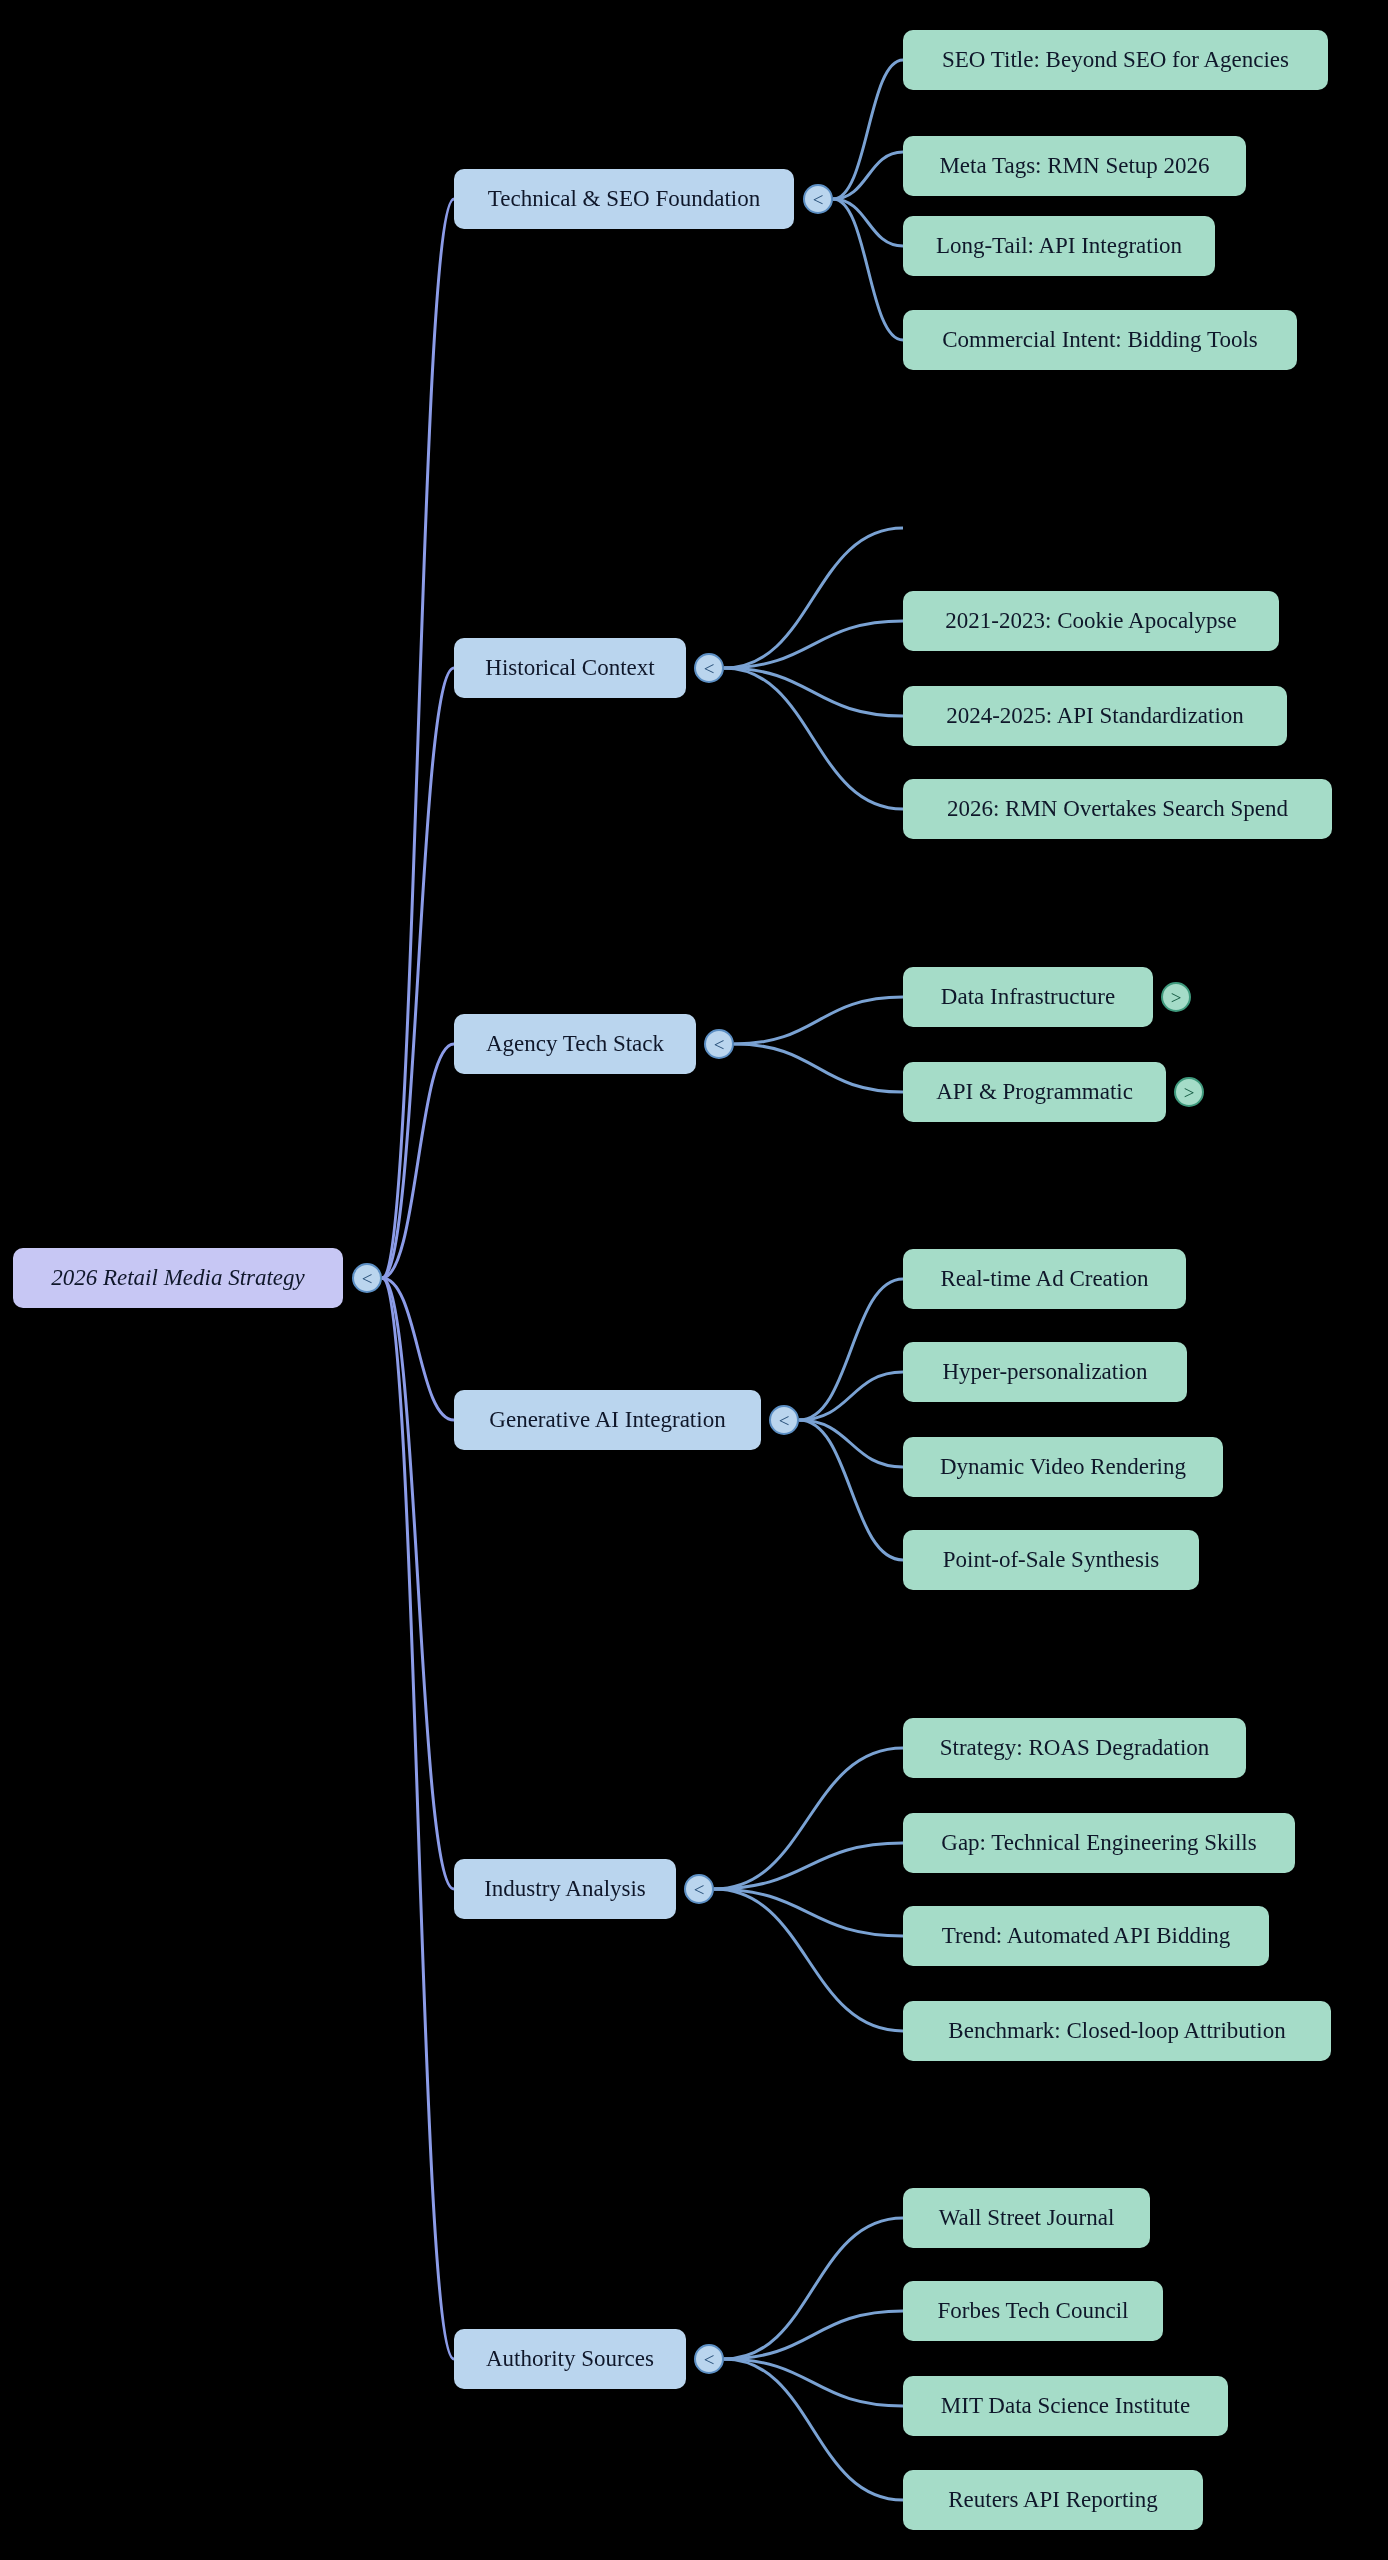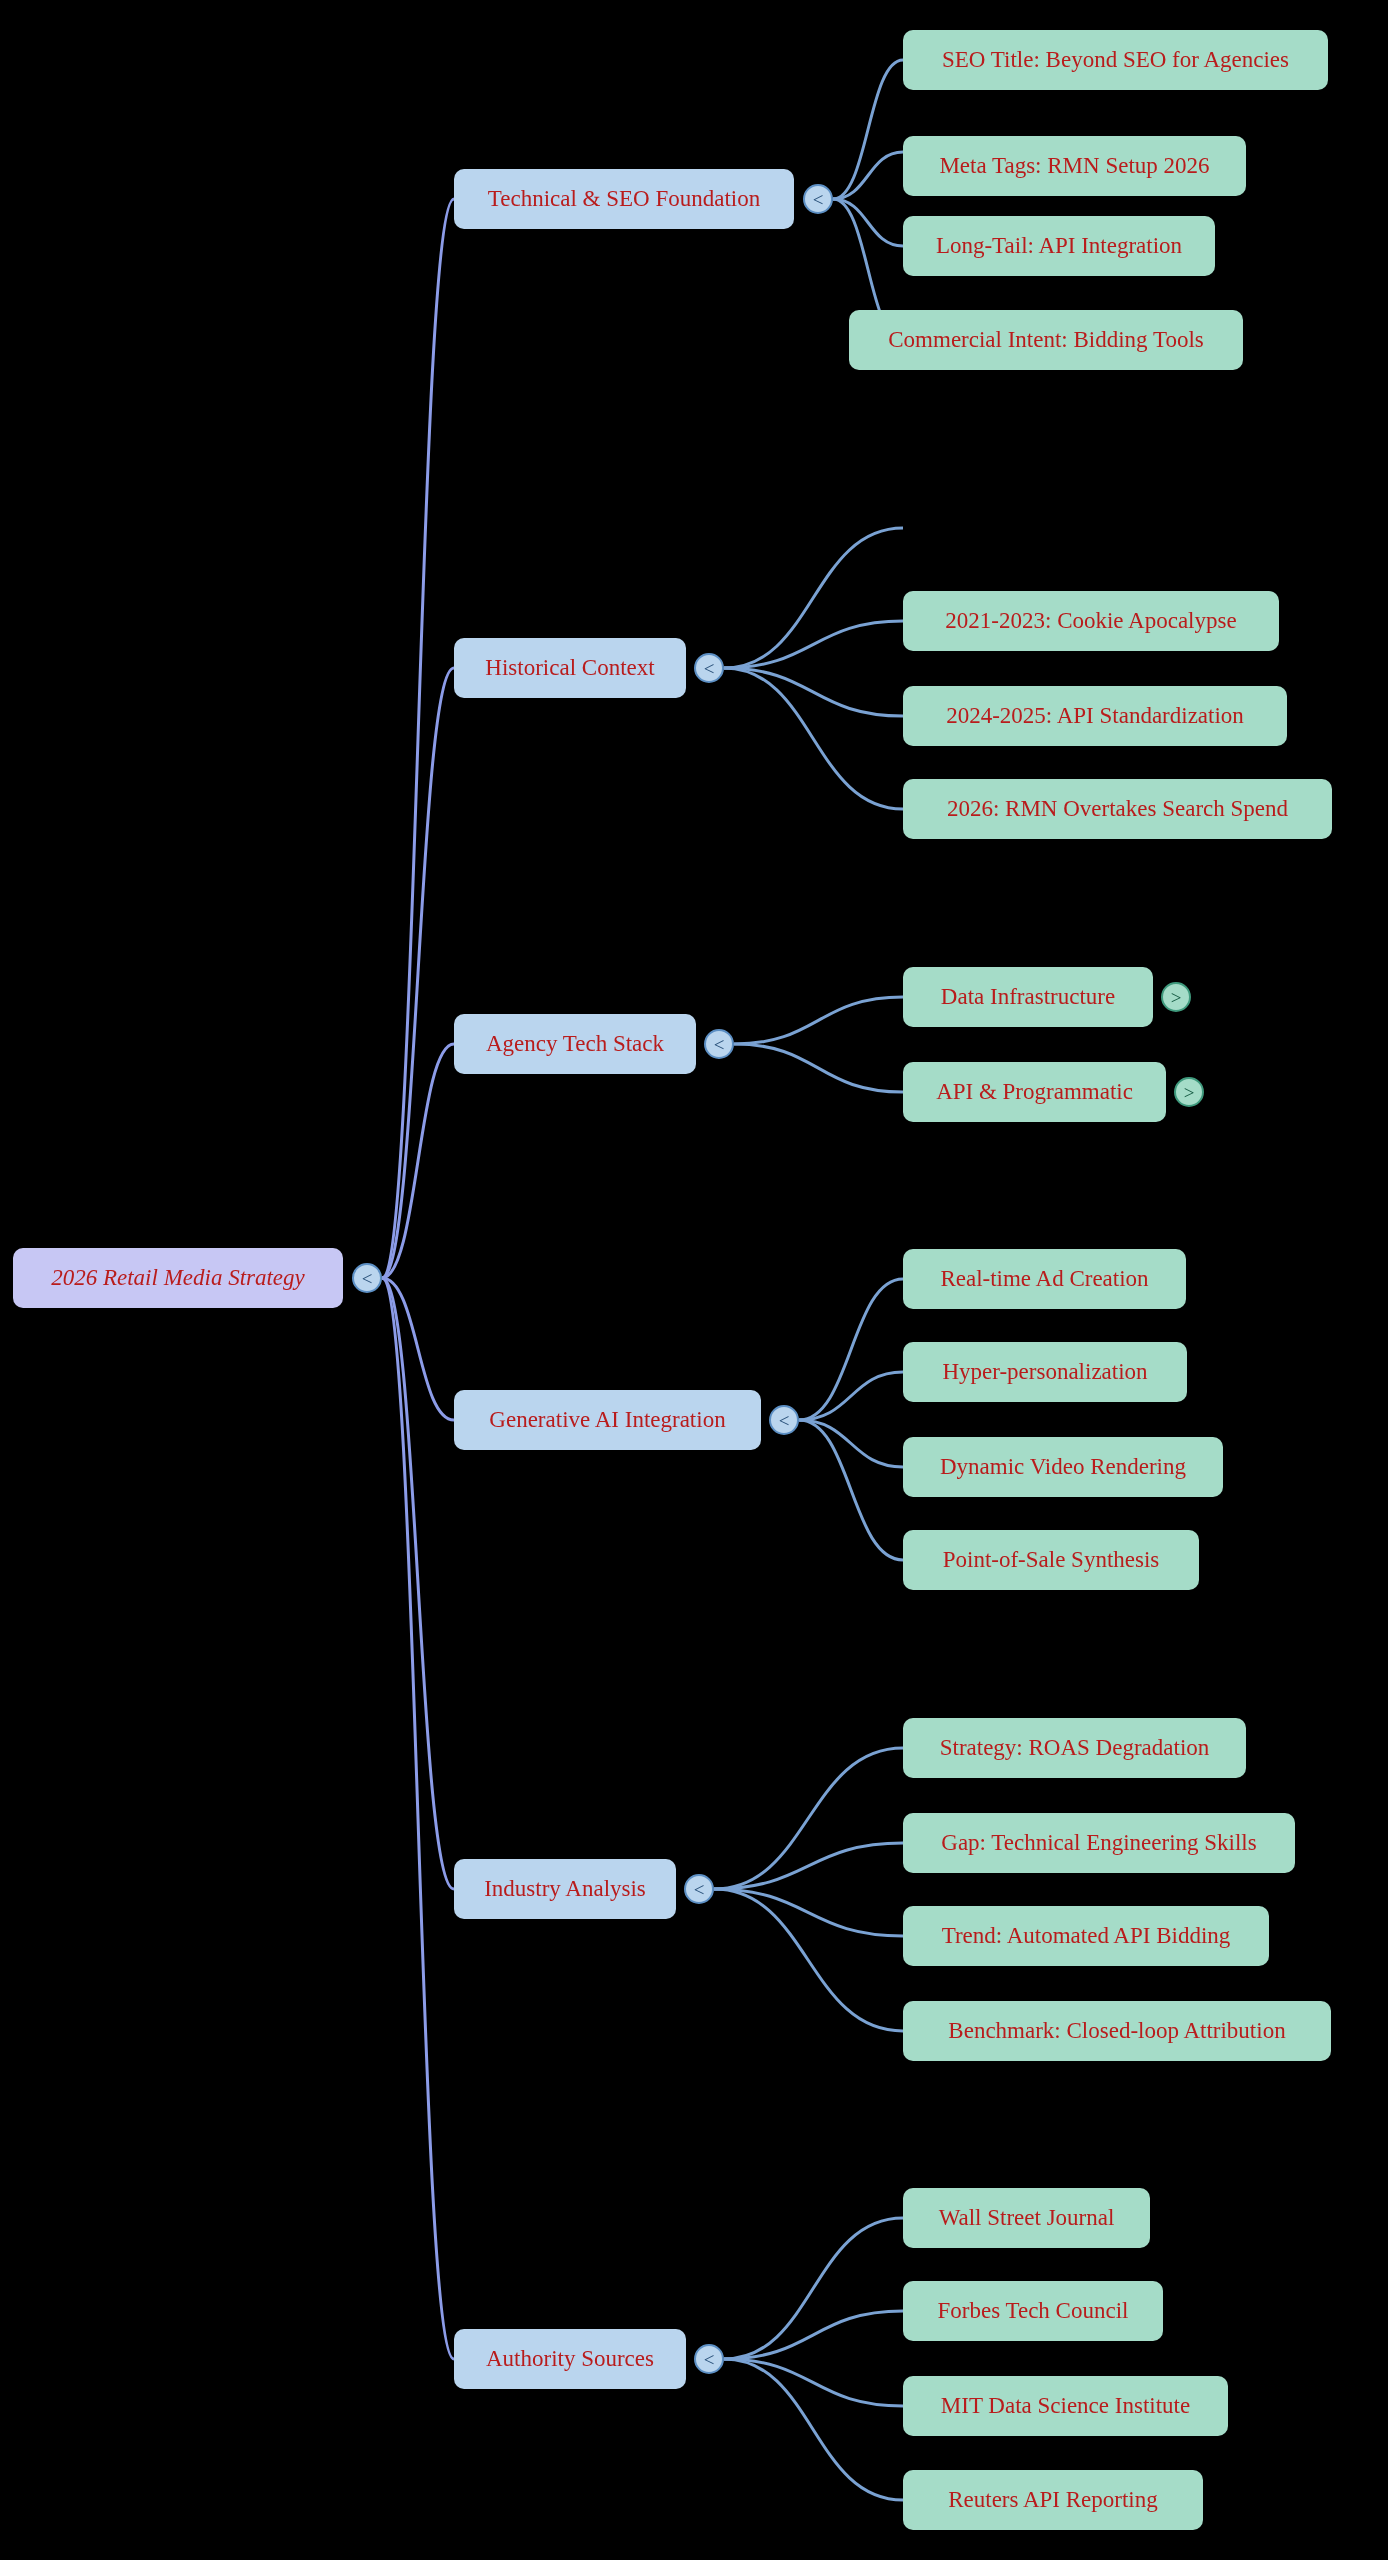--- a/index.html
+++ b/index.html
@@ -15,21 +15,21 @@
   .edge{fill:none;stroke:#7aa2d3;stroke-width:3;}
   .edge-root{fill:none;stroke:#8c9ce8;stroke-width:3;}
   .node{
     position:absolute;
     height:60px;
     display:flex;
     align-items:center;
     justify-content:center;
     border-radius:10px;
     font-size:23px;
-    color:#b91c1c;
+    color:#0f172a;
     padding:0 14px;
     box-sizing:border-box;
     white-space:nowrap;
   }
   .root{background:#c7c7f4;font-style:italic;}
   .branch{background:#bad5ee;}
   .leaf{background:#a5dcc8;}
   .toggle{
     position:absolute;
     width:30px;height:30px;
@@ -97,21 +97,21 @@
   <div class="toggle blue" style="left:803px;top:184px">&lt;</div>
   <div class="node leaf" style="left:903px;top:30px;min-width:425px">
     <span>SEO Title: Beyond SEO for Agencies</span>
   </div>
   <div class="node leaf" style="left:903px;top:136px;min-width:343px">
     <span>Meta Tags: RMN Setup 2026</span>
   </div>
   <div class="node leaf" style="left:903px;top:216px;min-width:312px">
     <span>Long-Tail: API Integration</span>
   </div>
-  <div class="node leaf" style="left:849px;top:310px;min-width:394px">
+  <div class="node leaf" style="left:903px;top:310px;min-width:394px">
     <span>Commercial Intent: Bidding Tools</span>
   </div>
 
   <div class="node branch" style="left:454px;top:638px;min-width:232px">
     <span>Historical Context</span>
   </div>
   <div class="toggle blue" style="left:694px;top:653px">&lt;</div>
   <div class="node leaf" style="left:903px;top:591px;min-width:376px">
     <span>2021-2023: Cookie Apocalypse</span>
   </div>

